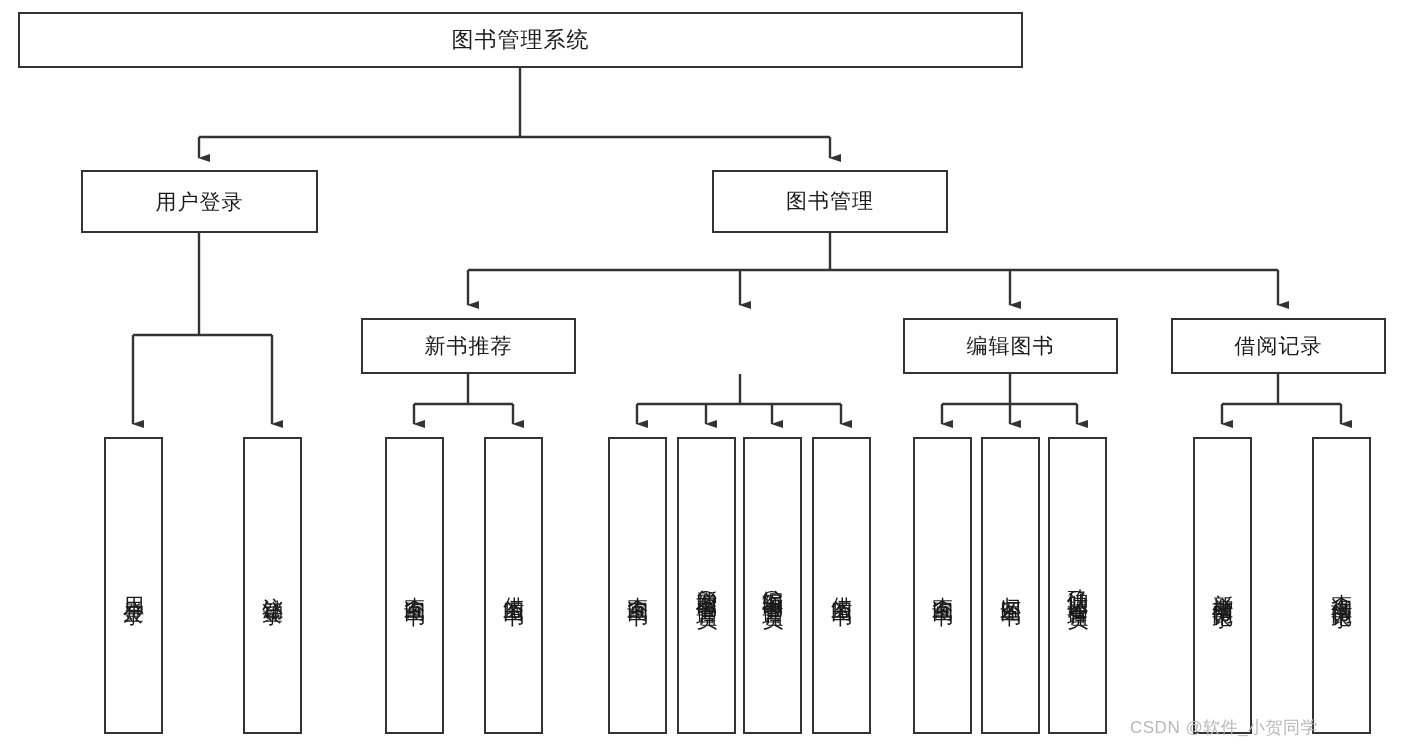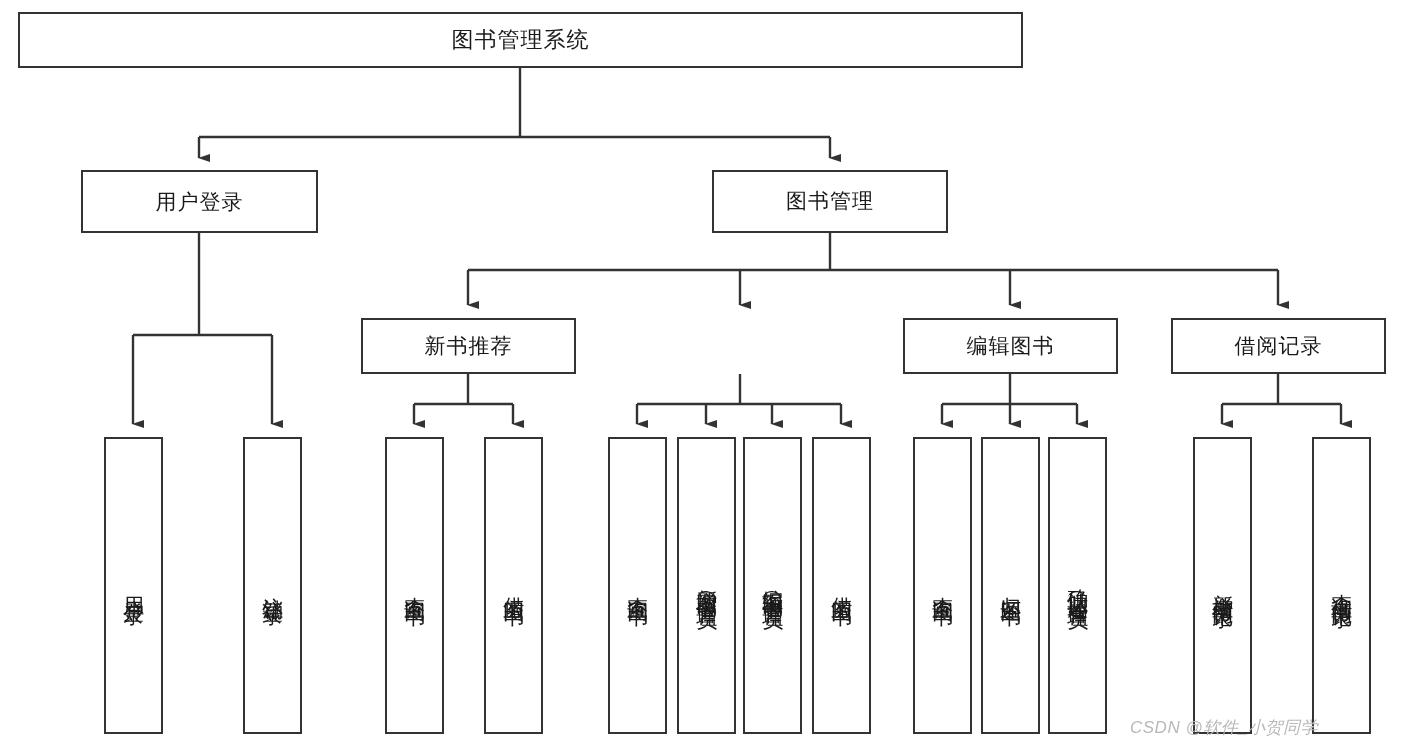--- a/index.html
+++ b/index.html
@@ -182,15 +182,15 @@
     <span class="label">确认归还（管理员）</span>
   </div>
 
   <div class="node node-v" style="left:1193px; top:437px; width:59px; height:297px;">
     <span class="label">新增借阅记录</span>
   </div>
   <div class="node node-v" style="left:1312px; top:437px; width:59px; height:297px;">
     <span class="label">查询借阅记录</span>
   </div>
 
-  <div class="watermark" style="left:1130px; top:716px;font-style:italic;">CSDN @软件_小贺同学</div>
+  <div class="watermark" style="left:1130px; top:716px;">CSDN @软件_小贺同学</div>
 
 </div>
 
 </body></html>

